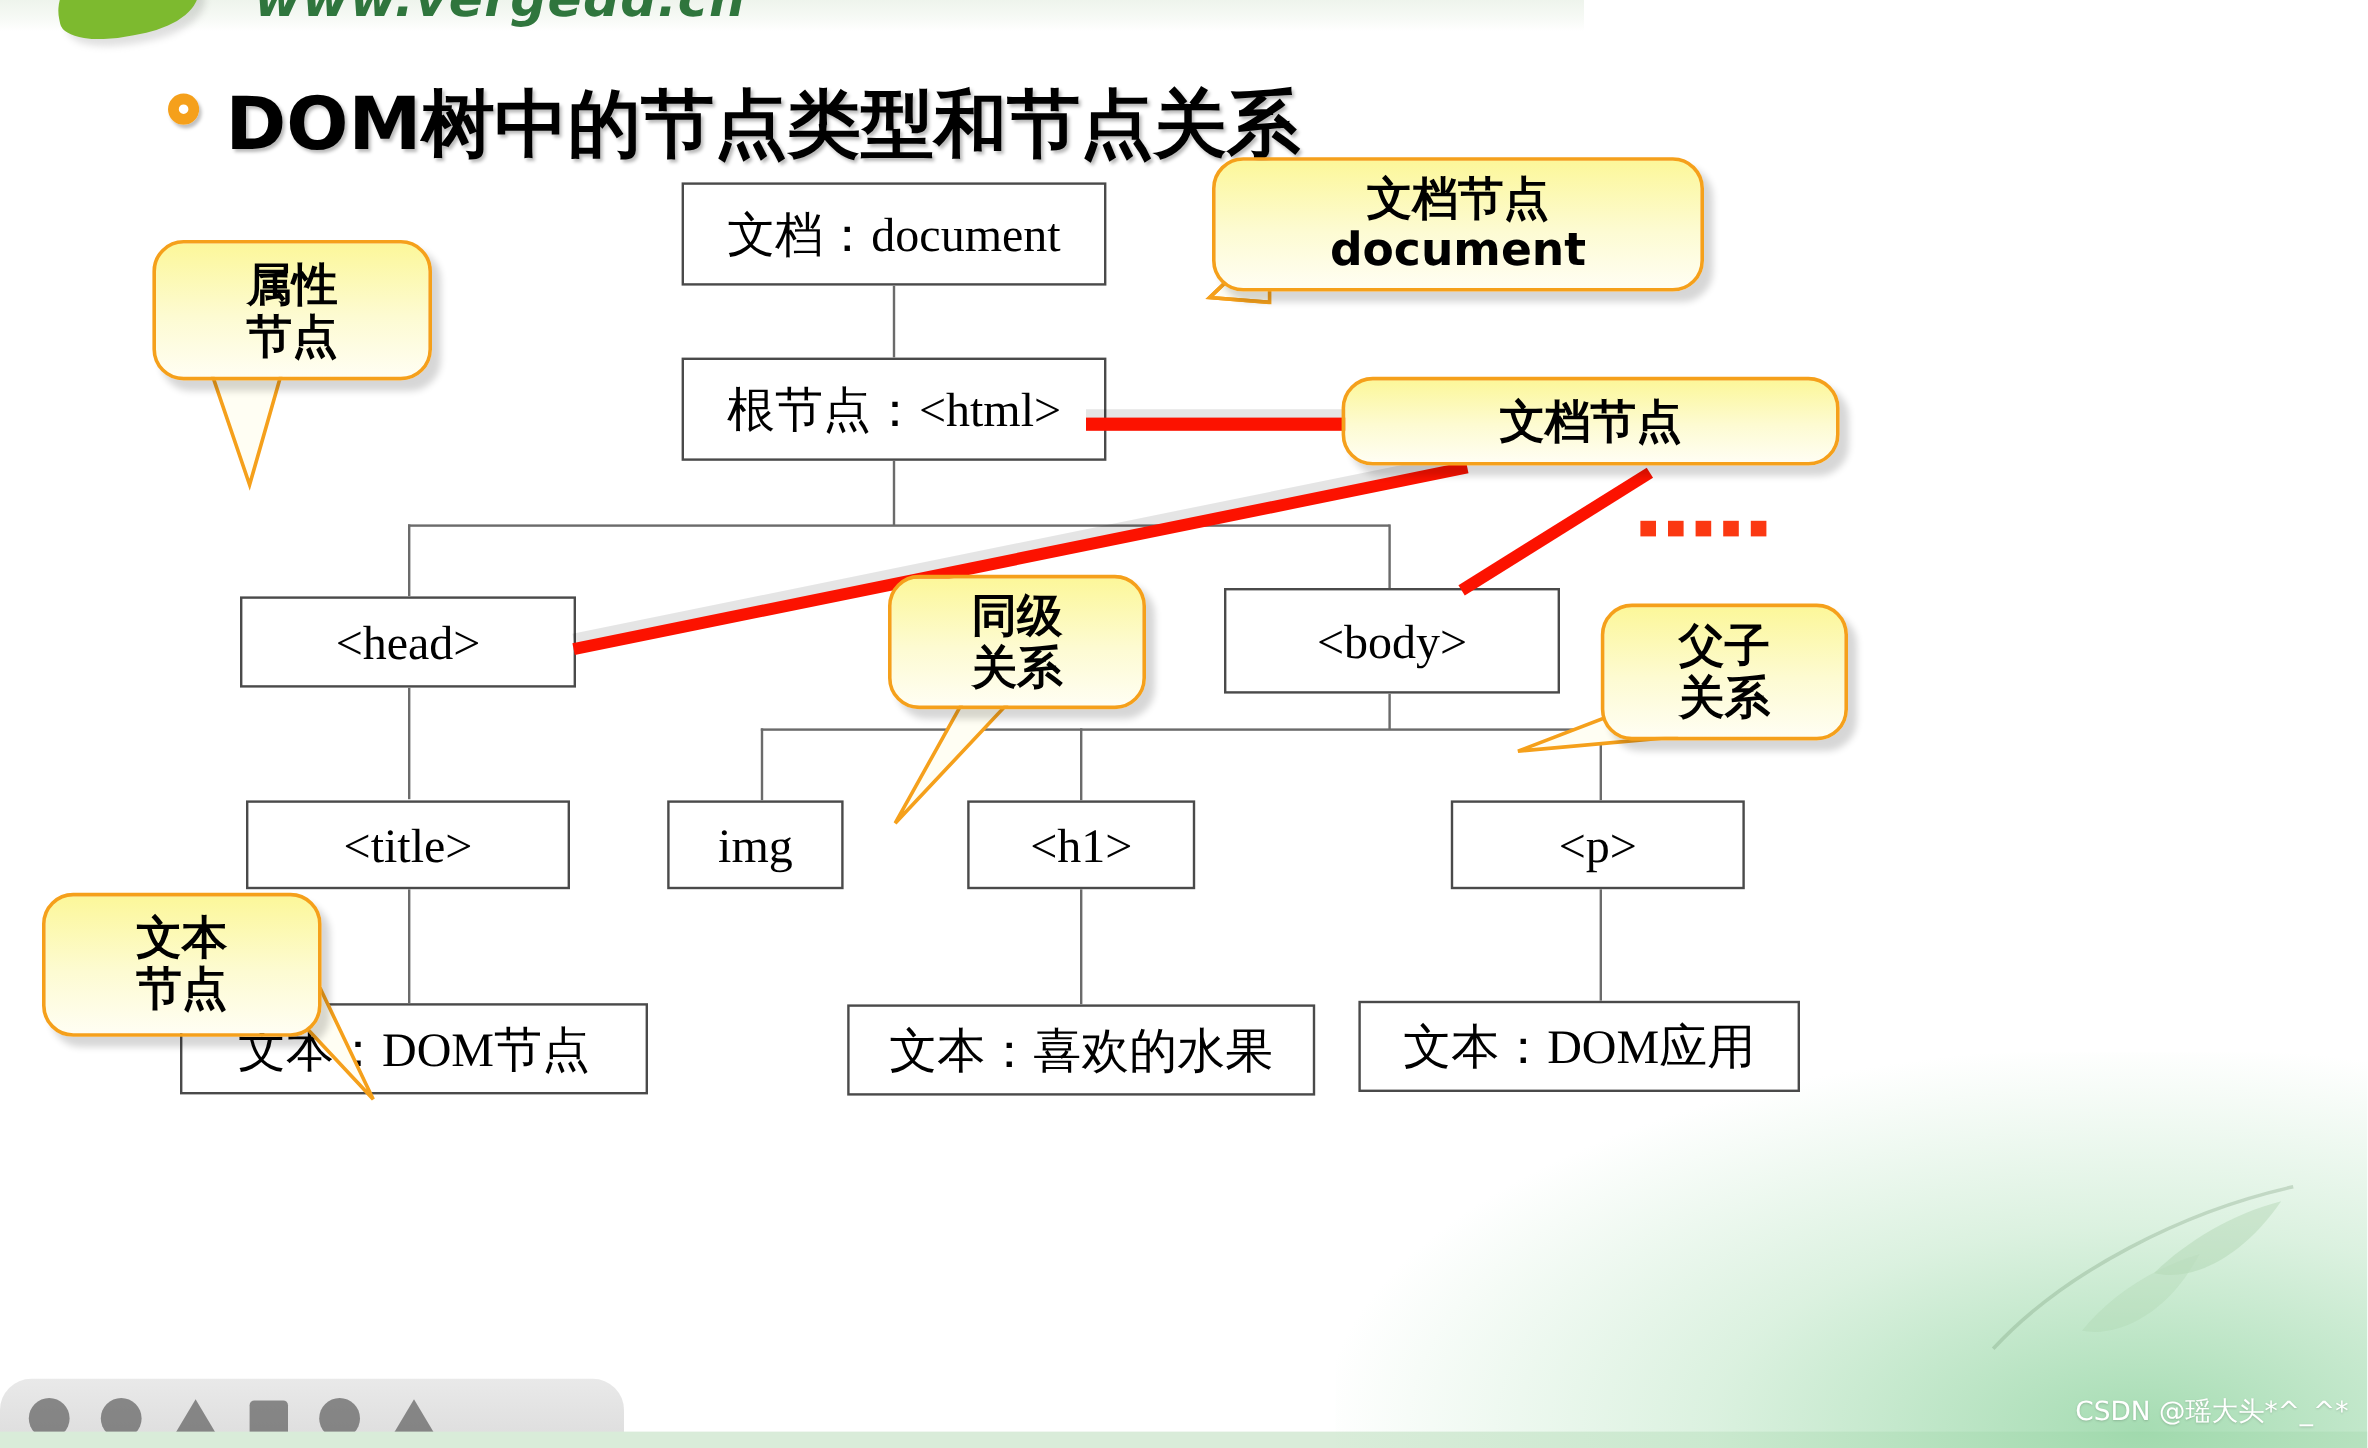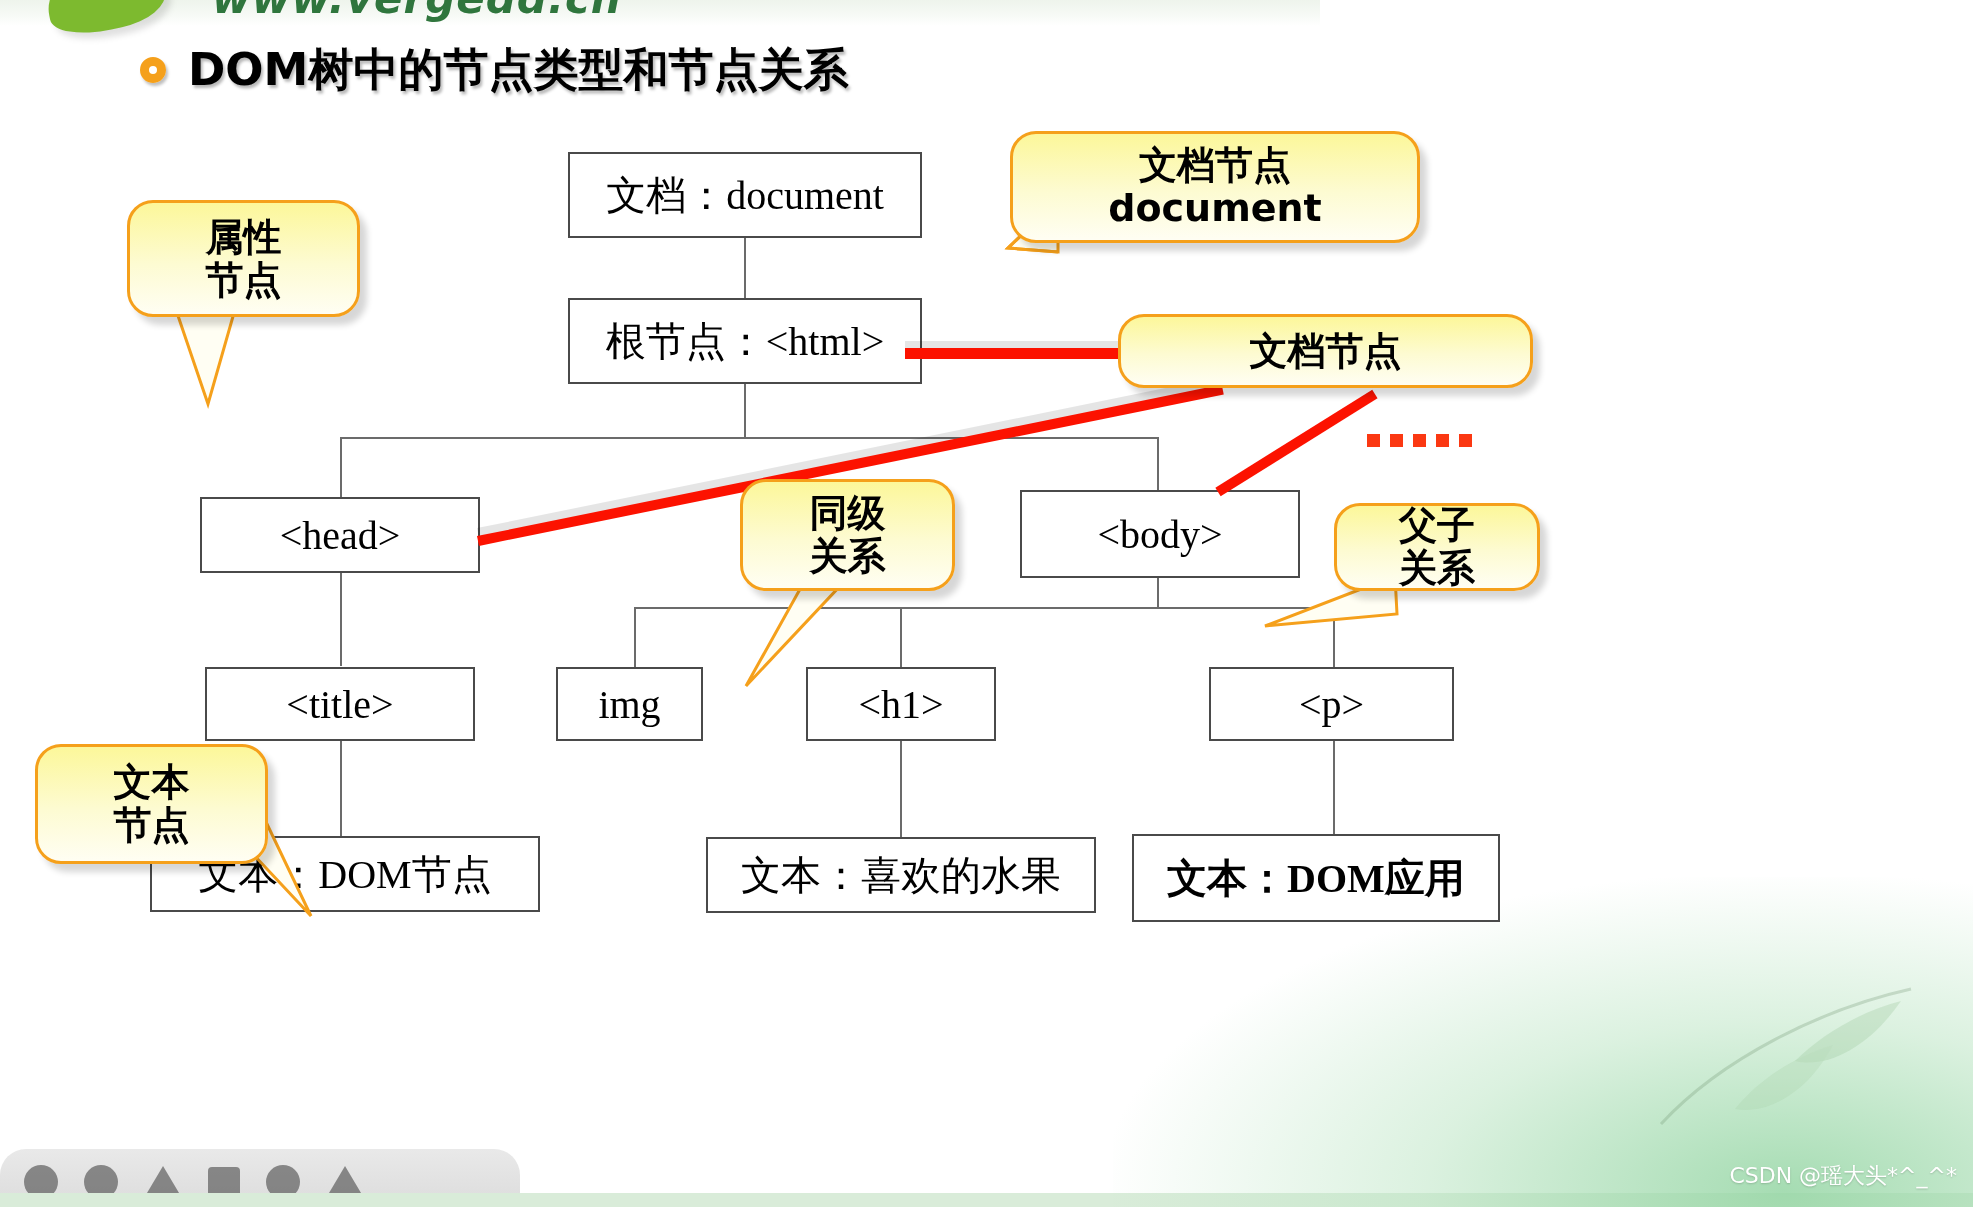--- a/index.html
+++ b/index.html
@@ -64,25 +64,26 @@
   .title-bullet {
     width: 26px; height: 26px;
     border-radius: 50%;
     border: 9px solid #f5a01b;
     box-sizing: border-box;
     box-shadow: 2px 3px 3px rgba(0,0,0,.25);
   }
   .title-text {
     font-family: "DejaVu Sans", "Liberation Sans", sans-serif;
     font-weight: bold;
-    font-size: 45px;
+    font-size: 61px;
     line-height: 1;
     color: #000000;
     white-space: nowrap;
     text-shadow: 2px 3px 3px rgba(0,0,0,.28);
+    margin-top: 26px;
   }
 
   
   .node {
     position: absolute;
     box-sizing: border-box;
     background: #ffffff;
     border: 2px solid #4a4a4a;
     display: flex;
     align-items: center;
@@ -286,21 +287,21 @@
   <div class="node" style="left:556px; top:667px; width:147px; height:74px;">img</div>
 
   <div class="node" style="left:806px; top:667px; width:190px; height:74px;">&lt;h1&gt;</div>
 
   <div class="node" style="left:1209px; top:667px; width:245px; height:74px;">&lt;p&gt;</div>
 
   <div class="node" style="left:150px; top:836px; width:390px; height:76px;">文本：DOM节点</div>
 
   <div class="node" style="left:706px; top:837px; width:390px; height:76px;">文本：喜欢的水果</div>
 
-  <div class="node" style="left:1132px; top:834px; width:368px; height:88px;font-weight:bold;">文本：DOM应用</div>
+  <div class="node" style="left:1132px; top:834px; width:368px; height:76px;">文本：DOM应用</div>
 
   <svg class="callout-tail" style="left:880px; top:190px; width:180px; height:70px;" viewBox="0 0 180 70">
     <path d="M178 10 L128 58 L178 62 Z" fill="#fffef3" stroke="#f5a01b" stroke-width="3"></path>
     <path d="M178 10 L128 58 L178 62" fill="none" stroke="#f5a01b" stroke-width="3"></path>
   </svg>
   <div class="callout" style="left:1010px; top:131px; width:410px; height:112px; flex-direction:column;">
     <span>文档节点</span>
     <span>document</span>
   </div>
 
@@ -320,21 +321,21 @@
     <path d="M84 4 L16 126 L110 26 Z" fill="#fffef3" stroke="#f5a01b" stroke-width="3"></path>
   </svg>
   <div class="callout" style="left:740px; top:479px; width:215px; height:112px; flex-direction:column;">
     <span>同级</span>
     <span>关系</span>
   </div>
 
   <svg class="callout-tail" style="left:1245px; top:570px; width:160px; height:80px;" viewBox="0 0 160 80">
     <path d="M150 6 L20 56 L152 44 Z" fill="#fffef3" stroke="#f5a01b" stroke-width="3"></path>
   </svg>
-  <div class="callout" style="left:1334px; top:503px; width:206px; height:88px; flex-direction:column;">
+  <div class="callout" style="left:1334px; top:503px; width:206px; height:114px; flex-direction:column;">
     <span>父子</span>
     <span>关系</span>
   </div>
 
   <svg class="callout-tail" style="left:215px; top:820px; width:140px; height:110px;" viewBox="0 0 140 110">
     <path d="M8 2 L96 96 L52 4 Z" fill="#fffef3" stroke="#f5a01b" stroke-width="3"></path>
   </svg>
   <div class="callout" style="left:35px; top:744px; width:233px; height:120px; flex-direction:column;font-family:Liberation Serif, serif;">
     <span>文本</span>
     <span>节点</span>

